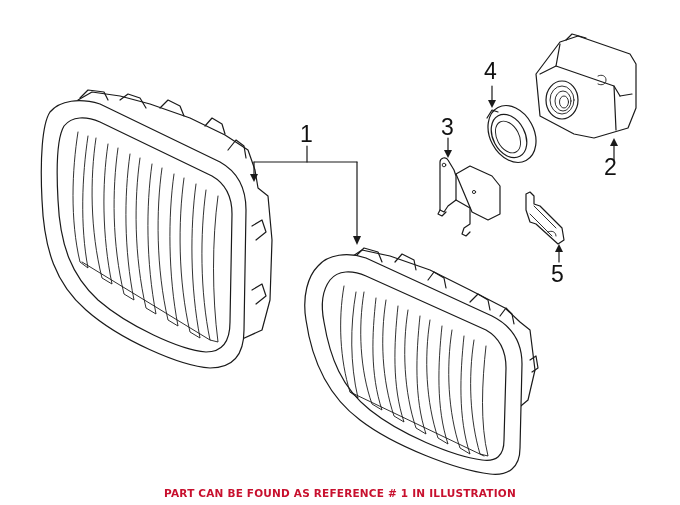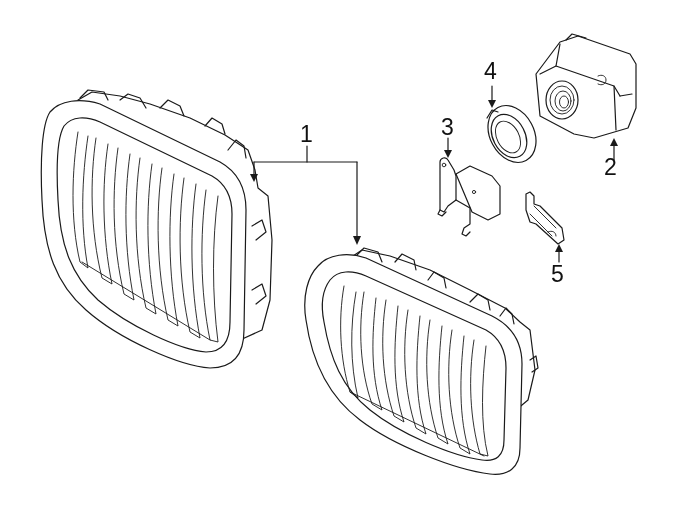--- a/index.html
+++ b/index.html
@@ -129,13 +129,14 @@
   </svg>
 
   
   <div class="callout" style="left:300px; top:123px;">1</div>
   <div class="callout" style="left:604px; top:156px;">2</div>
   <div class="callout" style="left:441px; top:116px;">3</div>
   <div class="callout" style="left:484px; top:60px;">4</div>
   <div class="callout" style="left:551px; top:263px;">5</div>
 
   
+  <div class="footer">PART CAN BE FOUND AS REFERENCE # 1 IN ILLUSTRATION</div>
 </div>
 
 </body></html>

